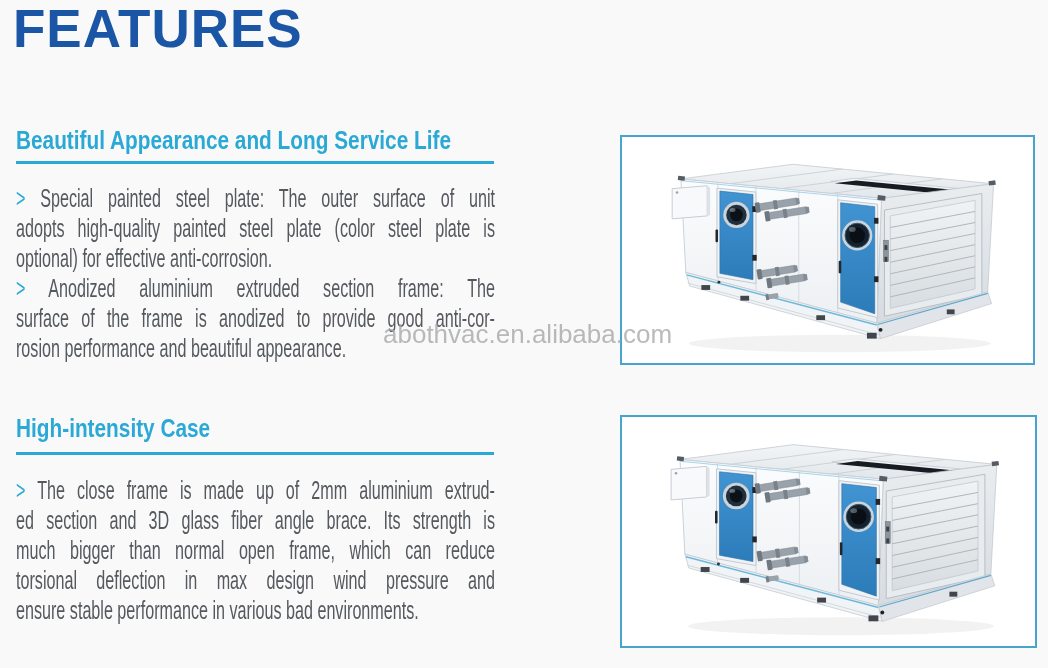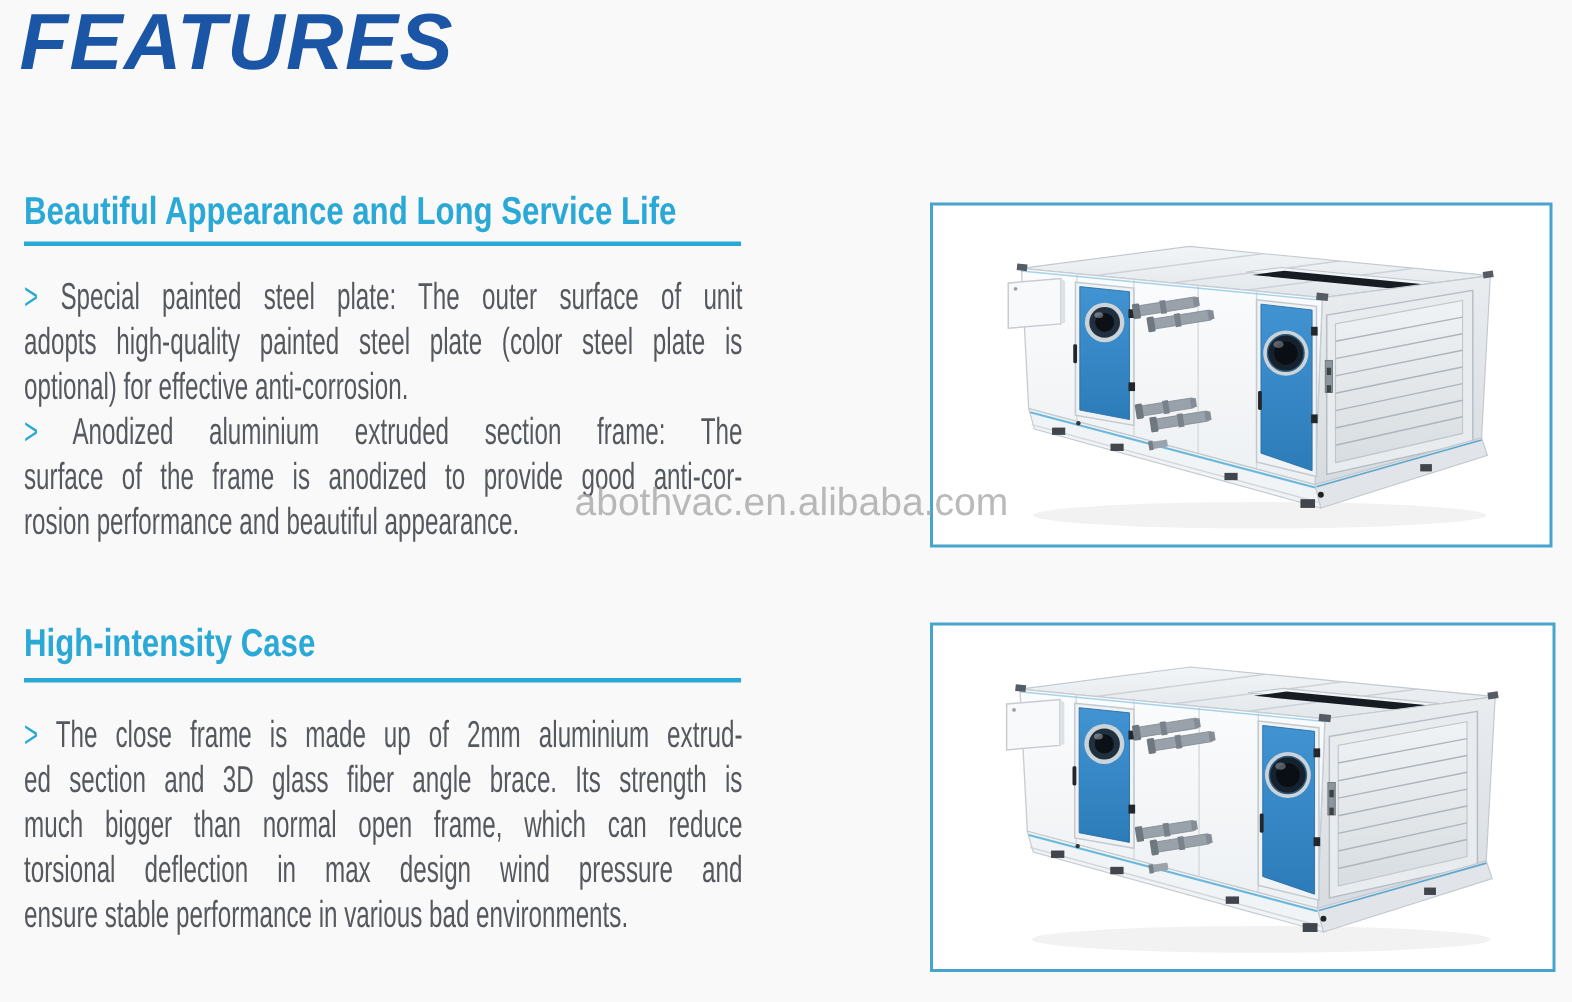--- a/index.html
+++ b/index.html
@@ -7,21 +7,21 @@
     --body-text:#55595e; --watermark-gray:#a9a9a9; --frame-border:#46a4cd;
   }
   *{margin:0;padding:0;box-sizing:border-box;}
   html,body{width:1048px;height:668px;}
   body{
     position:relative;background:var(--page-bg);
     font-family:"Liberation Sans",sans-serif;overflow:hidden;
   }
   .page-title{
     position:absolute;left:13px;top:0;font-size:53px;line-height:58px;
-    font-weight:bold;color:var(--title-blue);letter-spacing:1px;font-style:italic;
+    font-weight:bold;color:var(--title-blue);letter-spacing:1px;
   }
   .h-wrap{
     position:absolute;left:16px;width:620px;transform:scaleX(0.8);
     transform-origin:0 0;
   }
   .h-wrap.h1{top:125px;}
   .h-wrap.h2{top:413px;}
   .sec-heading{
     font-size:26px;line-height:30px;font-weight:bold;color:var(--accent);
     white-space:nowrap;

